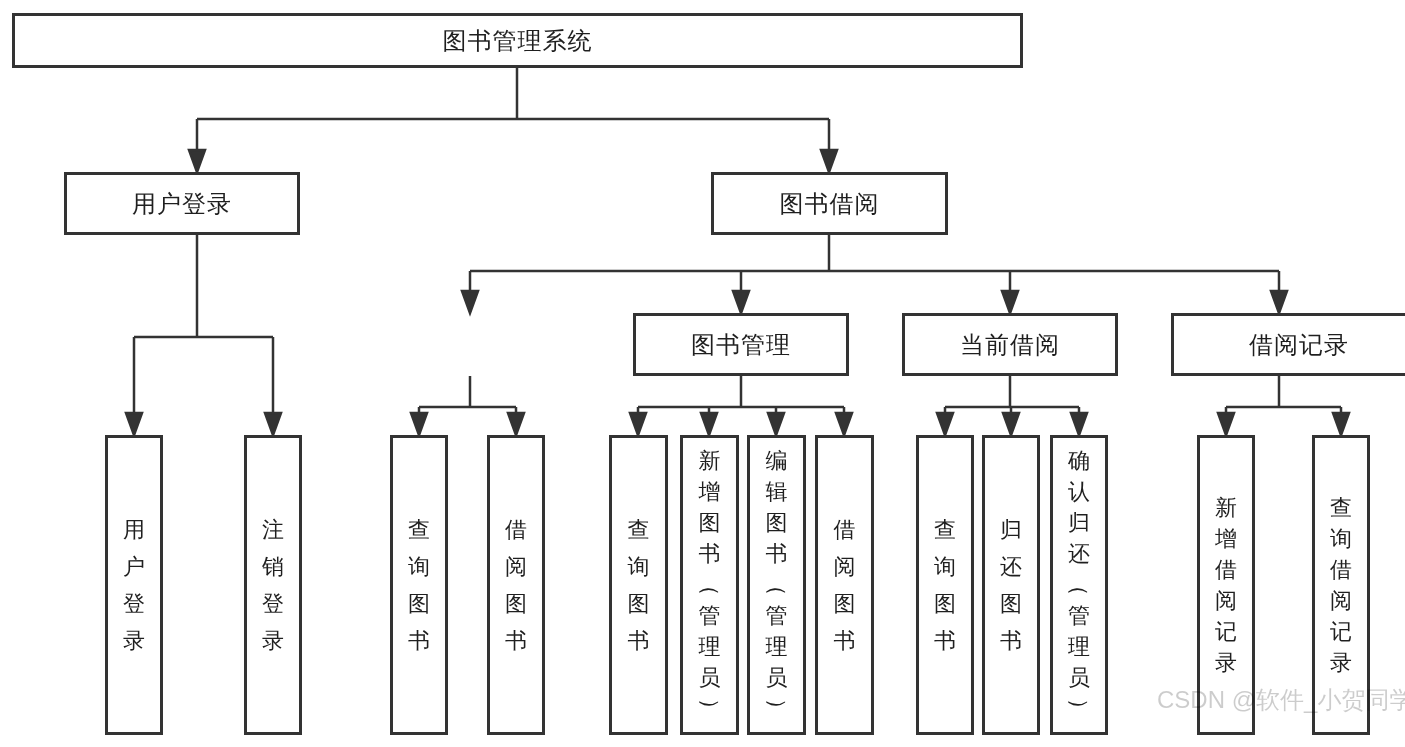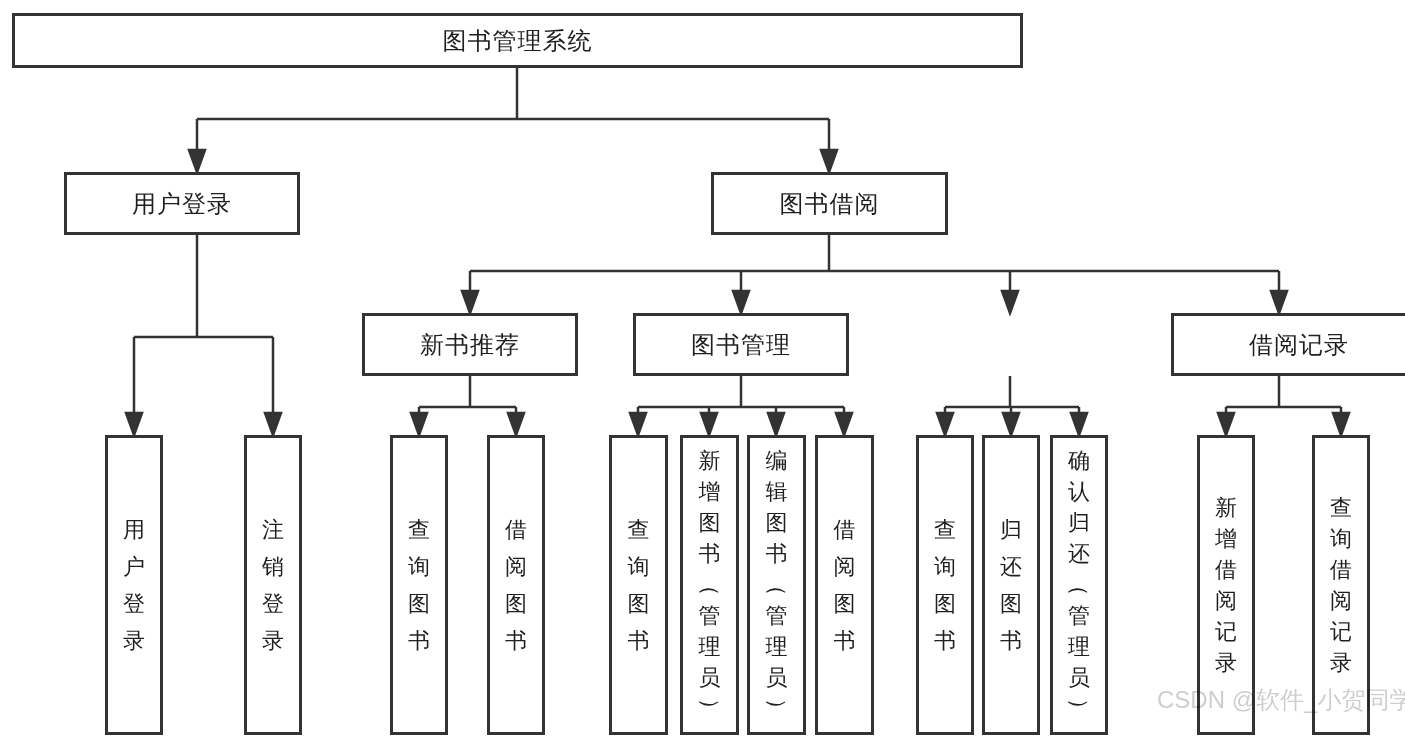--- a/index.html
+++ b/index.html
@@ -135,25 +135,25 @@
     <span class="label">图书管理系统</span>
   </div>
 
   <div class="box" style="left:64px;top:172px;width:236px;height:63px">
     <span class="label">用户登录</span>
   </div>
   <div class="box" style="left:711px;top:172px;width:237px;height:63px">
     <span class="label">图书借阅</span>
   </div>
 
-  <div class="box" style="left:362px;top:313px;width:216px;height:63px">
-    <span class="label">新书推荐</span>
-  </div>
   <div class="box" style="left:633px;top:313px;width:216px;height:63px">
     <span class="label">图书管理</span>
+  </div>
+  <div class="box" style="left:902px;top:313px;width:216px;height:63px">
+    <span class="label">当前借阅</span>
   </div>
   <div class="box" style="left:1171px;top:313px;width:256px;height:63px">
     <span class="label">借阅记录</span>
   </div>
 
   <div class="box" style="left:105px;top:435px;width:58px;height:300px">
     <span class="vchars loose">
         <span class="ch">用</span>
         <span class="ch">户</span>
         <span class="ch">登</span>

